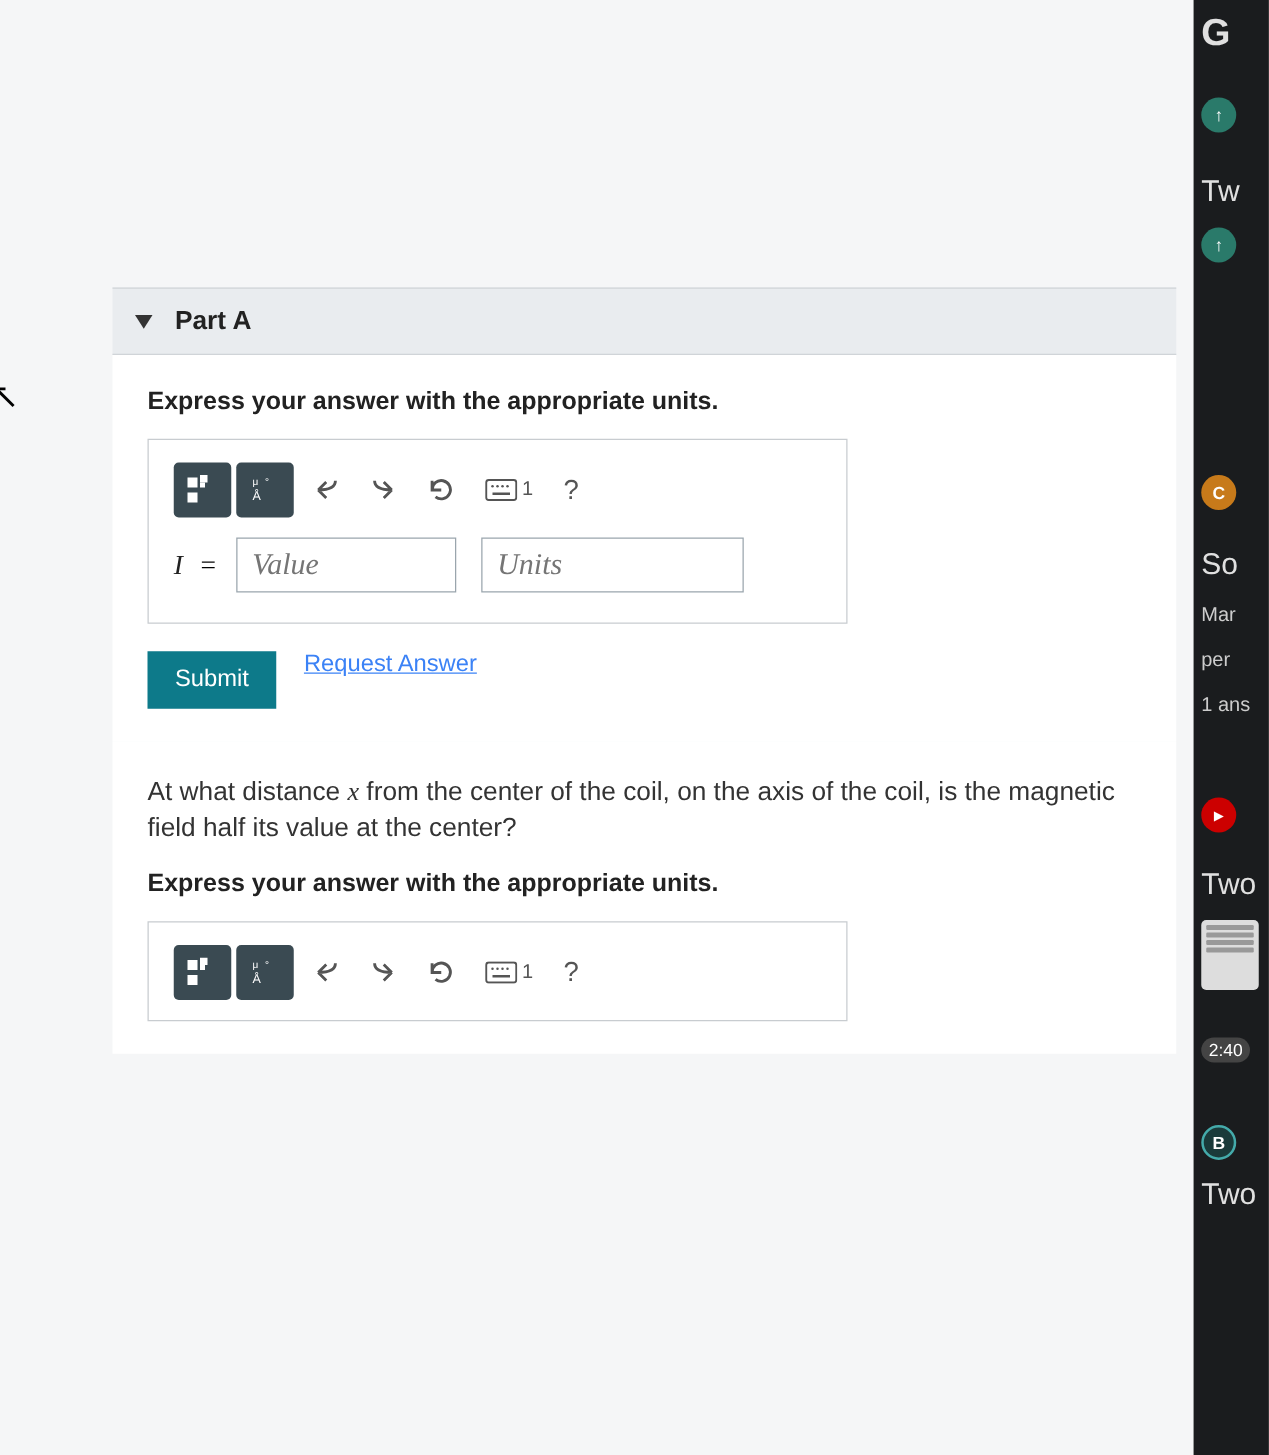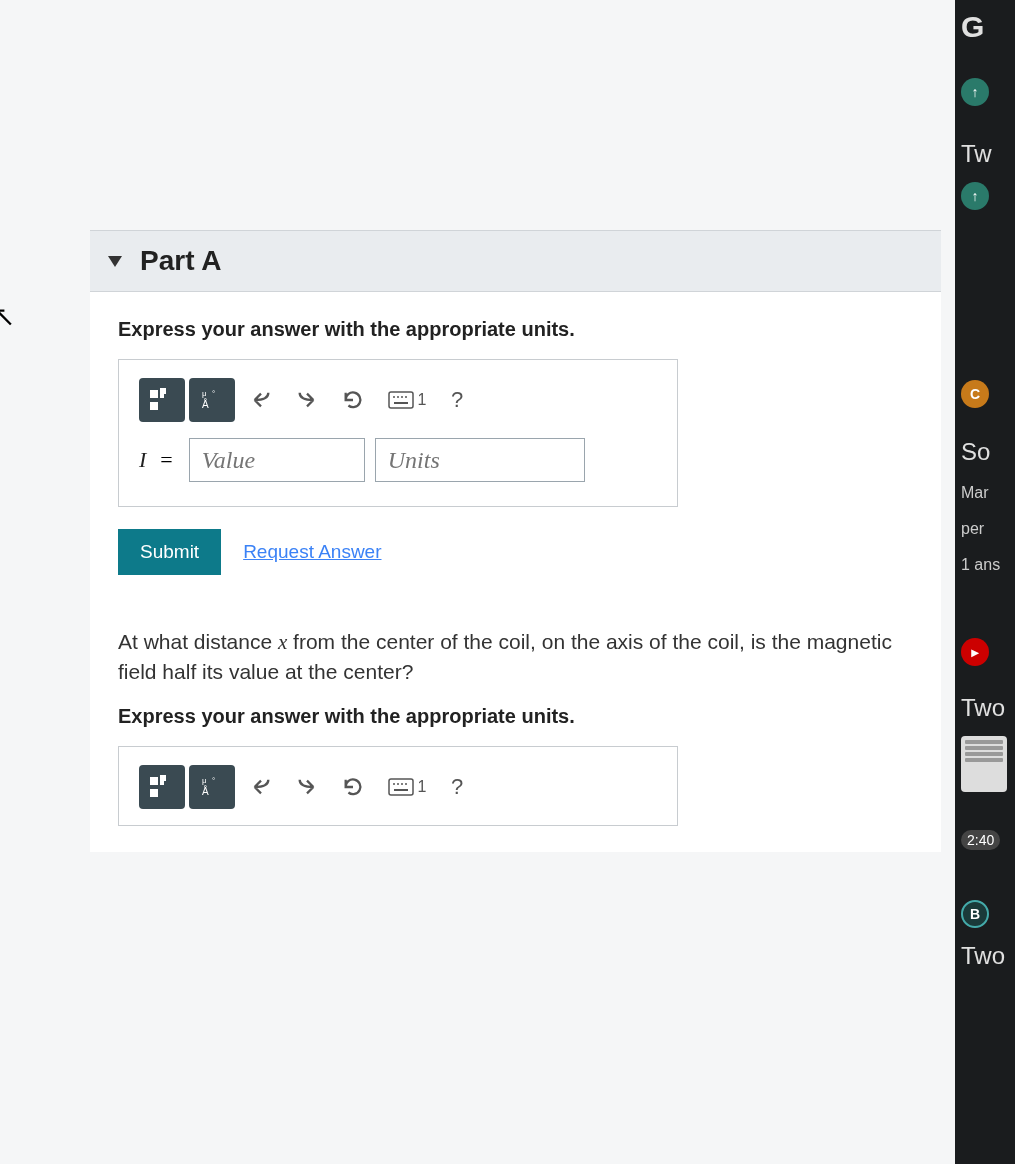--- a/index.html
+++ b/index.html
@@ -40,21 +40,21 @@
   }
   .part-header-b { margin-top: 40px; }
   .caret {
     width: 0; height: 0;
     border-left: 7px solid transparent;
     border-right: 7px solid transparent;
     border-top: 11px solid #333;
   }
   .part-title {
     font-weight: bold;
-    font-size: 28px;
+    font-size: 21px;
     color: #222;
   }
   .part-body {
     background: #fff;
     padding: 26px 28px 26px 28px;
   }
   .question-text {
     font-size: 21px;
     color: #333;
     line-height: 1.4;
@@ -122,25 +122,25 @@
     border: 1px solid #9aa5ad;
     height: 44px;
     padding: 0 12px;
     font-family: Georgia, 'Times New Roman', serif;
     font-style: italic;
     font-size: 24px;
     color: #888;
     background:#fff;
   }
   .value-input { width: 176px; }
-  .units-input { width: 210px; }
+  .units-input { width: 210px; margin-left: 10px;}
   .actions {
     margin-top: 22px;
     display: flex;
-    align-items: center;
+    align-items: flex-start;
     gap: 22px;
   }
   .submit-btn {
     background: #0d7a8a;
     color: #fff;
     border: none;
     padding: 12px 22px;
     font-size: 19px;
     font-weight: 500;
     cursor: pointer;

